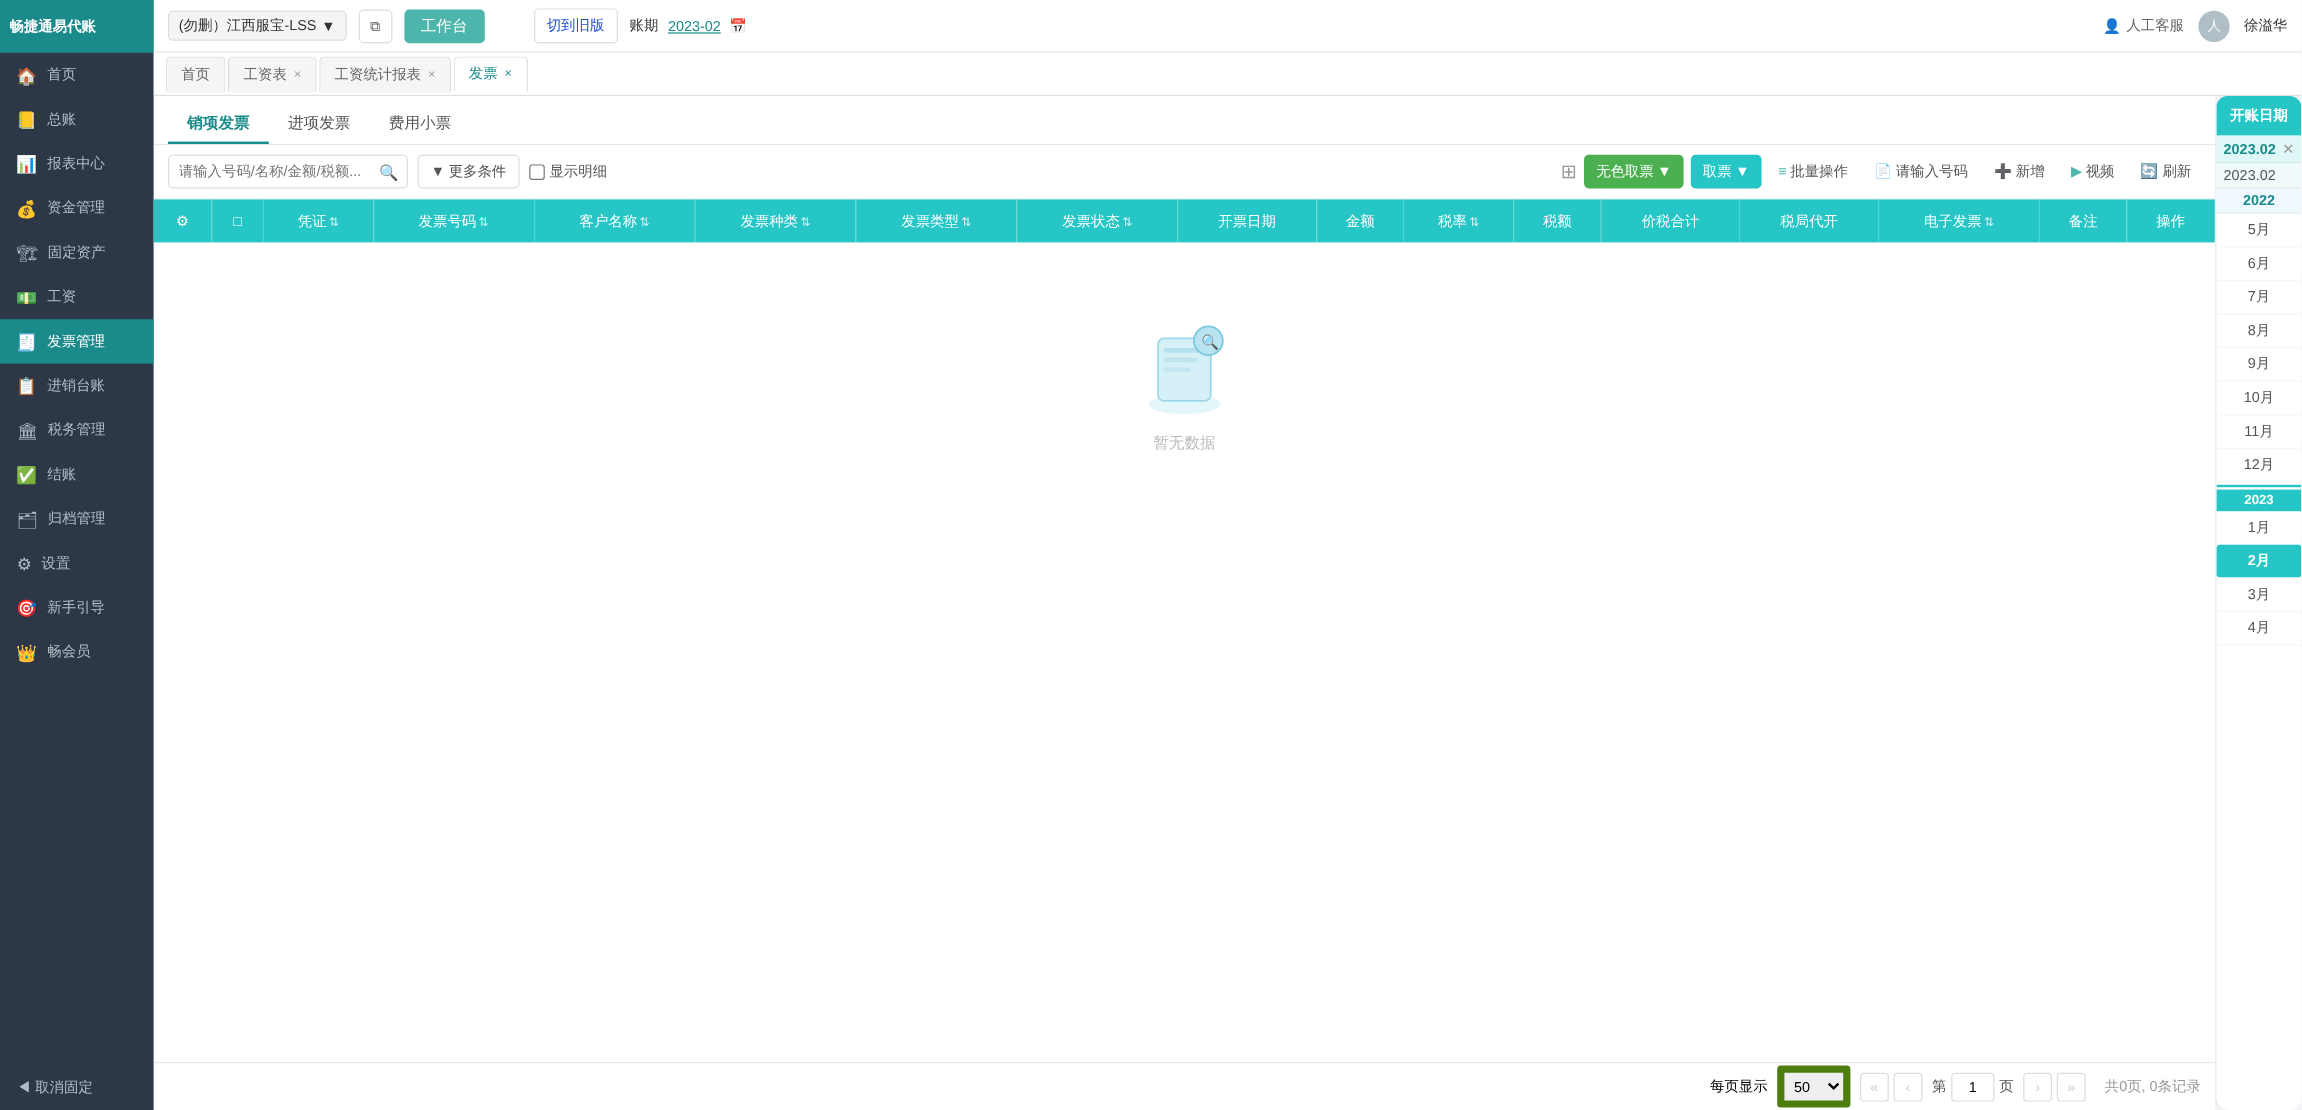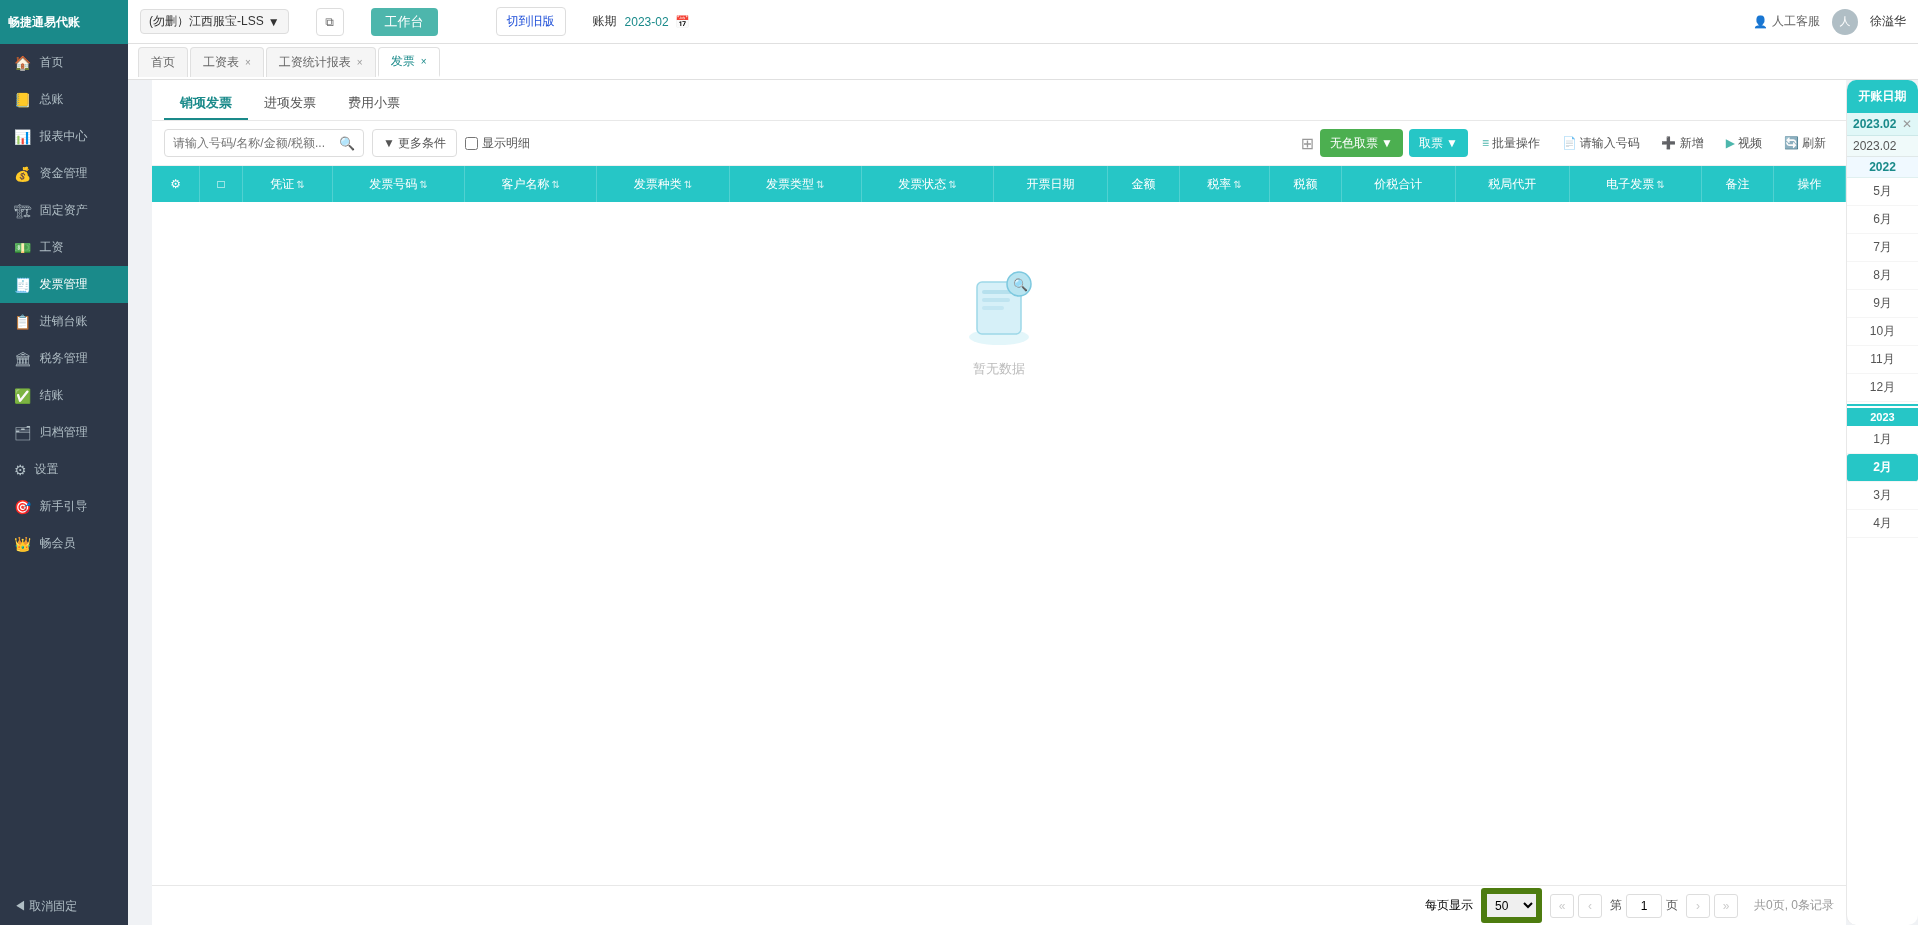--- a/index.html
+++ b/index.html
@@ -10,40 +10,40 @@
     .sidebar-logo { background: #1a8a8a; padding: 10px 8px; display: flex; align-items: center; gap: 6px; height: 44px; }
     .sidebar-item { display: flex; align-items: center; gap: 8px; padding: 10px 14px; cursor: pointer; color: #b0bec5; font-size: 13px; }
     .sidebar-item.active { background: #1a8a8a; color: #fff; }
     .sidebar-item .icon { font-size: 14px; }
     .sidebar-bottom { margin-top: auto; padding: 10px 14px; color: #b0bec5; font-size: 12px; cursor: pointer; display: flex; align-items: center; gap: 6px; }
 
     
     .main { flex: 1; display: flex; flex-direction: column; height: 100%; overflow: hidden; }
 
     
-    .topbar { background: #fff; height: 44px; display: flex; align-items: center; padding: 0 12px; gap: 27px; border-bottom: 1px solid #e0e0e0; flex-shrink: 0; }
+    .topbar { background: #fff; height: 44px; display: flex; align-items: center; padding: 0 12px; gap: 10px; border-bottom: 1px solid #e0e0e0; flex-shrink: 0; }
     .topbar-company { display: flex; align-items: center; gap: 4px; background: #f5f5f5; border: 1px solid #ddd; border-radius: 4px; padding: 3px 8px; cursor: pointer; font-size: 12px; color: #333; }
     .topbar-copy-btn { width: 28px; height: 28px; border: 1px solid #ddd; border-radius: 4px; display: flex; align-items: center; justify-content: center; cursor: pointer; background: #fff; color: #666; font-size: 12px; }
     .topbar-workspace-btn { background: #4db6ac; color: #fff; border: none; border-radius: 4px; padding: 5px 14px; cursor: pointer; font-size: 13px; }
     .topbar-switch-btn { background: #fff; color: #1d4ed8; border: 1px solid #ddd; border-radius: 4px; padding: 5px 10px; cursor: pointer; font-size: 12px; margin-left: 31px; }
     .topbar-period { display: flex; align-items: center; gap: 4px; font-size: 12px; color: #333; }
     .topbar-right { margin-left: auto; display: flex; align-items: center; gap: 12px; }
     .topbar-support { display: flex; align-items: center; gap: 4px; color: #666; cursor: pointer; font-size: 12px; }
     .topbar-avatar { width: 26px; height: 26px; border-radius: 50%; background: #b0bec5; display: flex; align-items: center; justify-content: center; color: #fff; font-size: 11px; }
     .topbar-username { color: #333; font-size: 12px; cursor: pointer; }
 
     
     .tabs-bar { background: #fff; height: 36px; display: flex; align-items: center; padding: 0 10px; border-bottom: 1px solid #e0e0e0; flex-shrink: 0; gap: 2px; }
     .tab { display: flex; align-items: center; gap: 4px; padding: 6px 12px; border-radius: 4px 4px 0 0; cursor: pointer; font-size: 12px; color: #666; background: #f5f5f5; border: 1px solid #e0e0e0; border-bottom: none; height: 30px; }
     .tab.active { background: #fff; color: #1a8a8a; border-bottom: 2px solid #fff; z-index: 1; }
     .tab .close { font-size: 10px; color: #999; margin-left: 2px; cursor: pointer; }
     .tab.active .close { color: #1a8a8a; }
 
     
-    .content { flex: 1; display: flex; overflow: hidden; position: relative; padding-left: 24px; }
+    .content { flex: 1; display: flex; overflow: hidden; position: relative; }
 
     
     .invoice-panel { flex: 1; display: flex; flex-direction: column; background: #fff; overflow: hidden; }
 
     
     .sub-tabs { display: flex; align-items: center; padding: 8px 12px 0; border-bottom: 1px solid #e8e8e8; gap: 0; flex-shrink: 0; }
     .sub-tab { padding: 6px 16px; cursor: pointer; font-size: 13px; color: #555; border-bottom: 2px solid transparent; }
     .sub-tab.active { color: #1a8a8a; border-bottom: 2px solid #1a8a8a; font-weight: bold; }
 
     
@@ -179,21 +179,21 @@
   <div class="topbar">
     <div class="topbar-company">
       <span>(勿删）江西服宝-LSS</span>
       <span>▼</span>
     </div>
     <div class="topbar-copy-btn">⧉</div>
     <button class="topbar-workspace-btn">工作台</button>
     <button class="topbar-switch-btn">切到旧版</button>
     <div class="topbar-period">
       <span>账期</span>
-      <span style="color:#1a8a8a;margin-left:4px;">2023-02</span>
+      <span style="color:#1a8a8a;margin-left:4px;text-decoration:underline;">2023-02</span>
       <span style="color:#4db6ac;margin-left:3px;">📅</span>
     </div>
     <div class="topbar-right">
       <div class="topbar-support">
         <span>👤</span>
         <span>人工客服</span>
       </div>
       <div class="topbar-avatar">人</div>
       <span class="topbar-username">徐溢华</span>
     </div>

